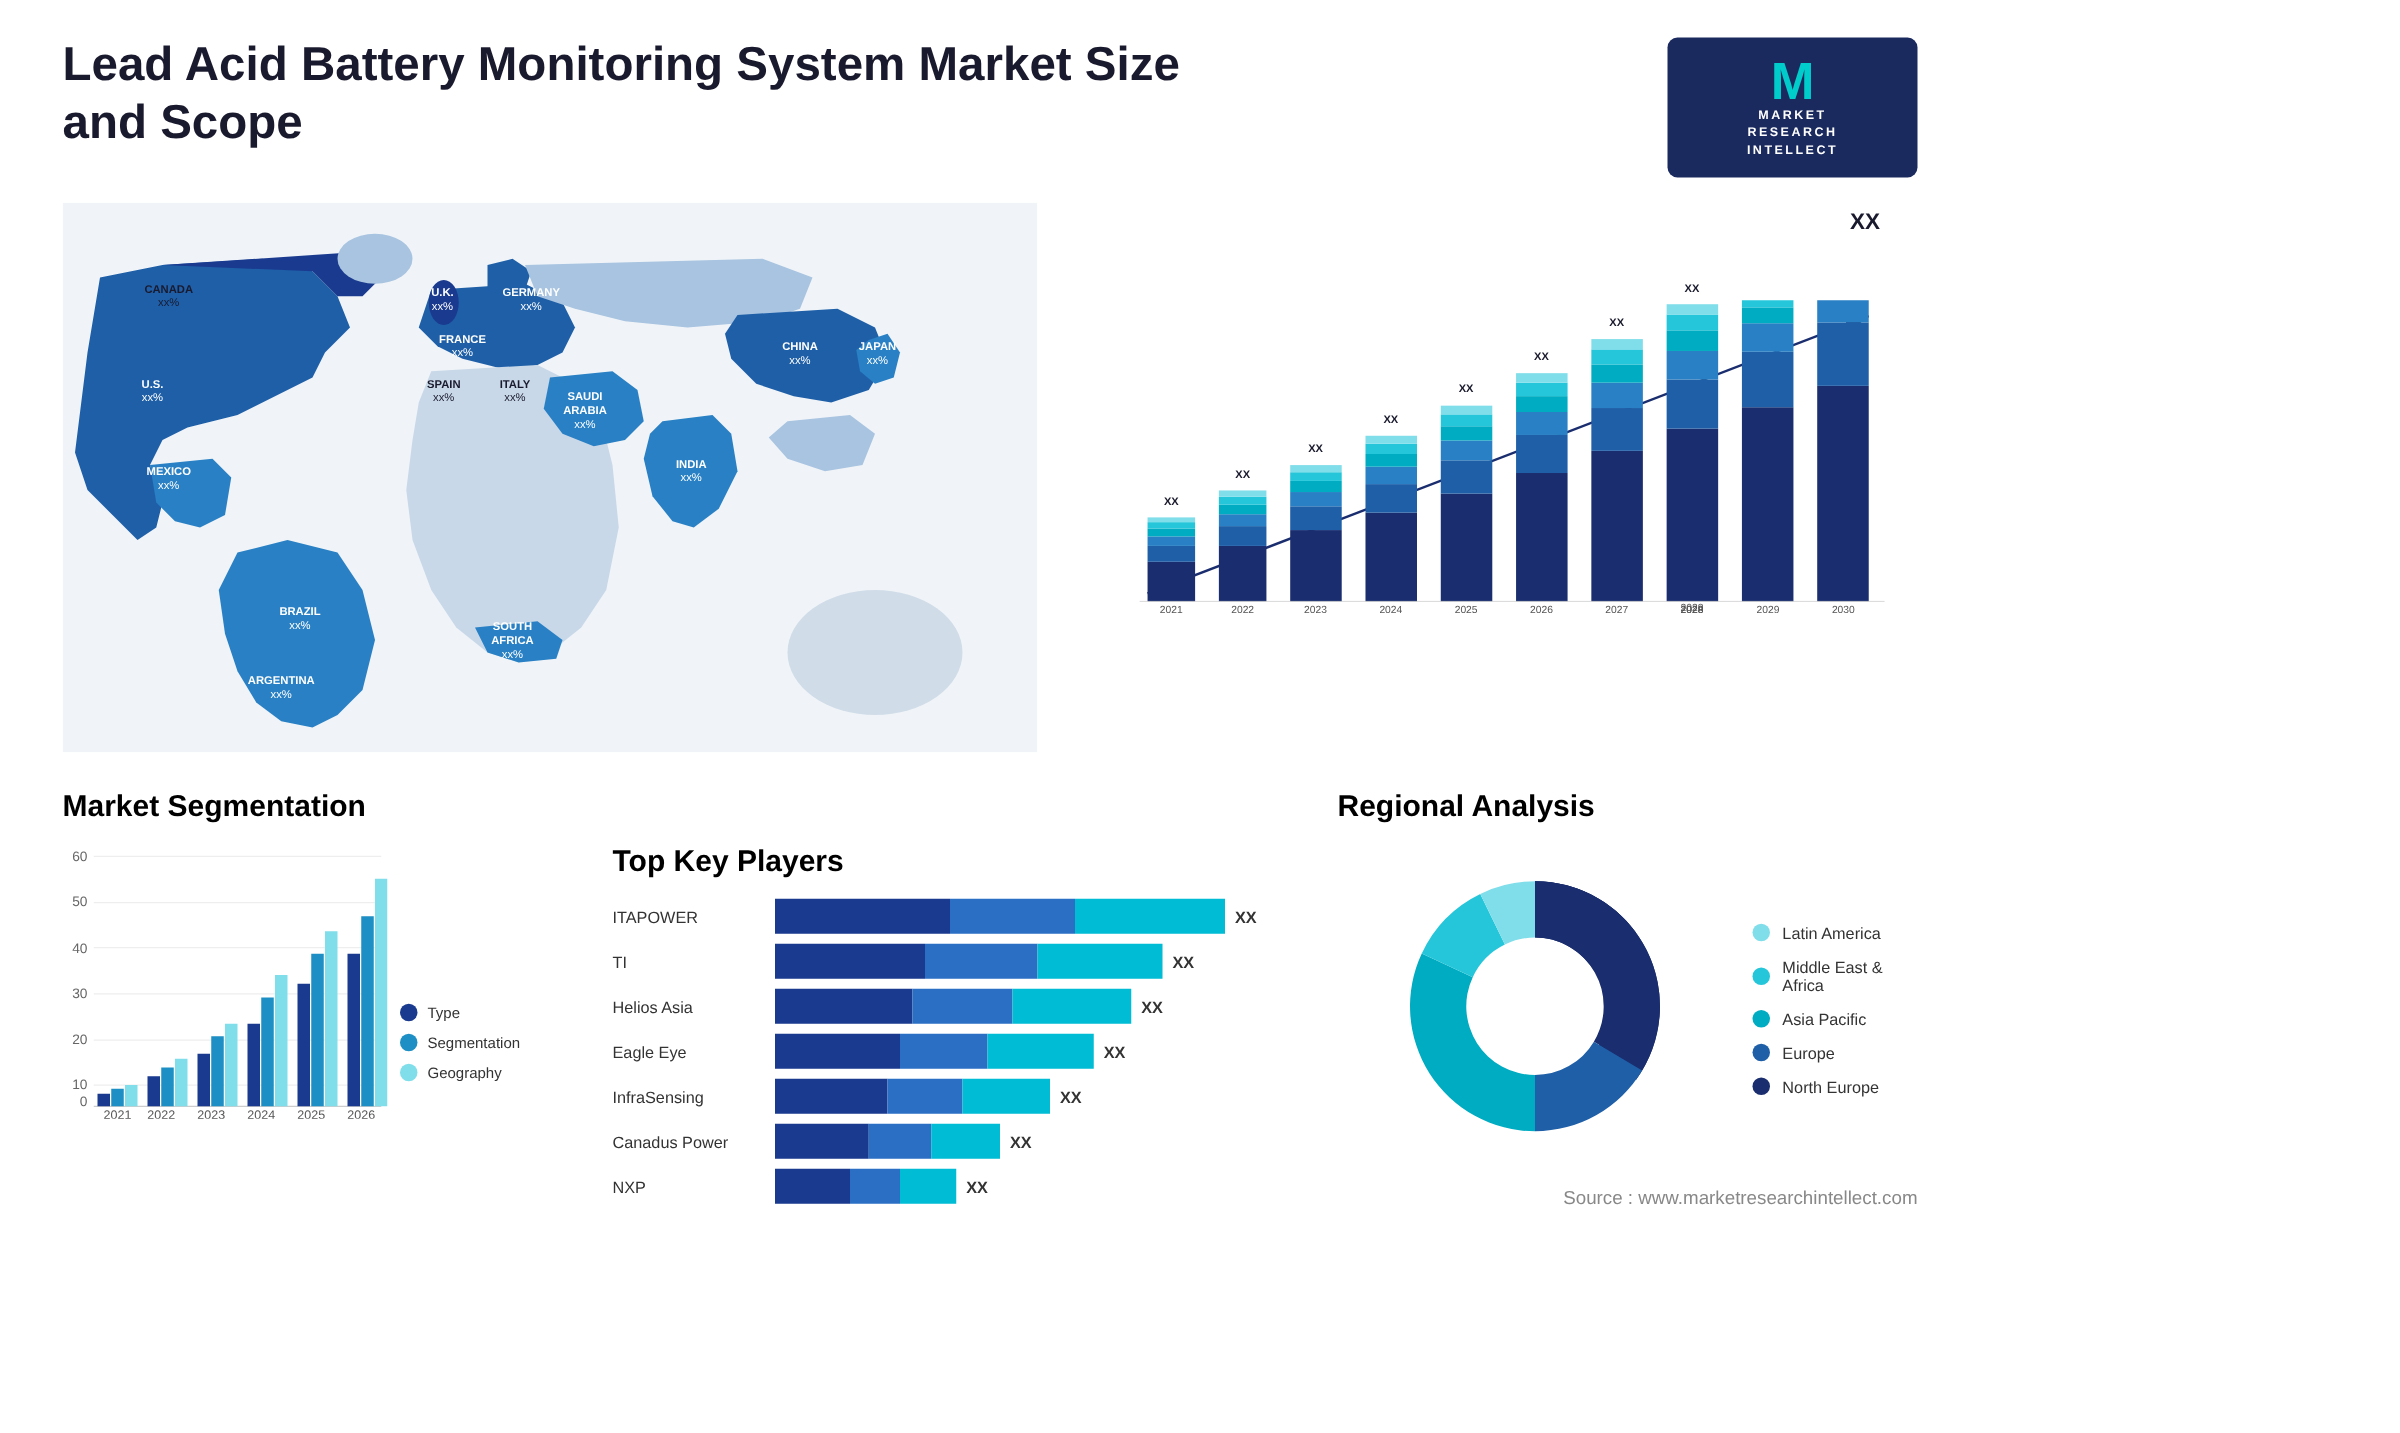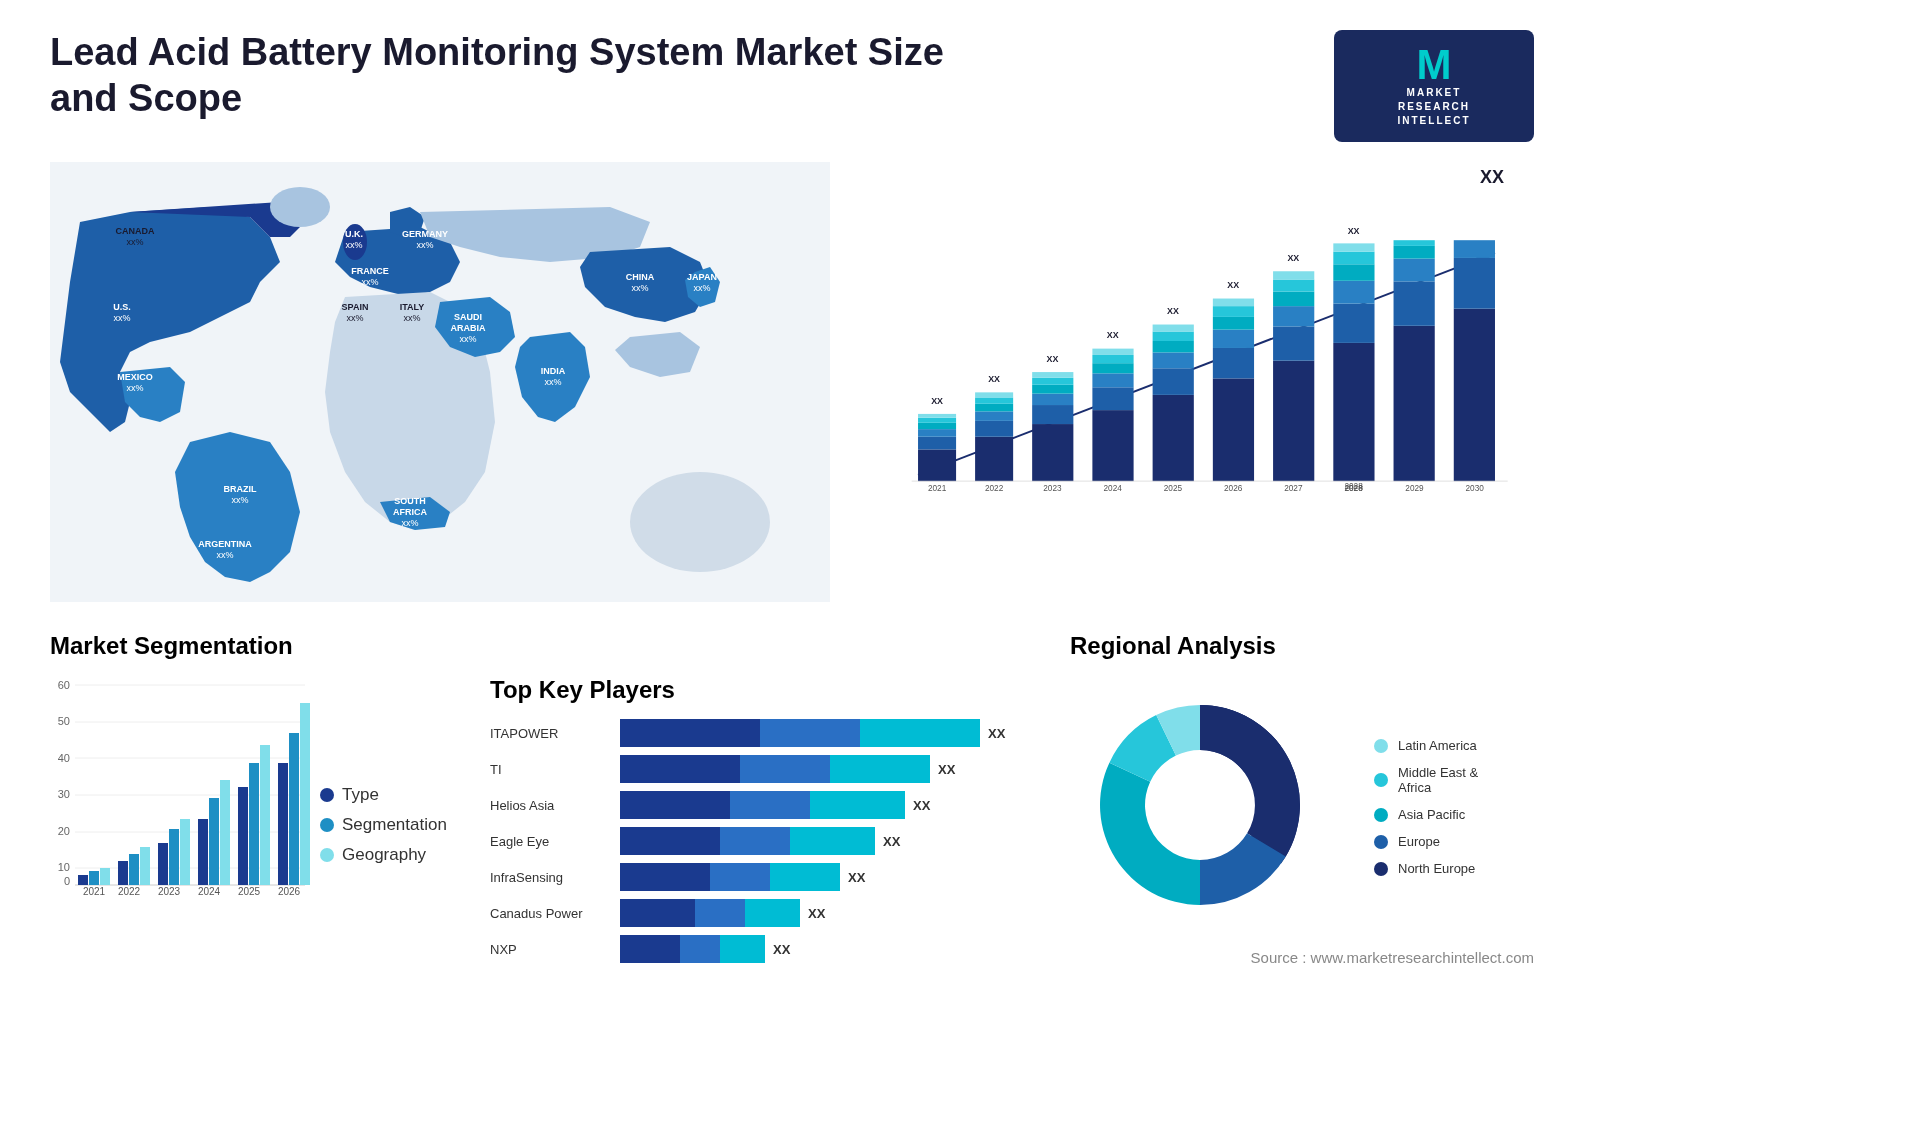--- a/index.html
+++ b/index.html
@@ -103,21 +103,21 @@
     .seg-legend {
       display: flex;
       flex-direction: column;
       gap: 10px;
       padding-bottom: 30px;
     }
     .legend-item {
       display: flex;
       align-items: center;
       gap: 8px;
-      font-size: 17px;
+      font-size: 12px;
       color: #333;
     }
     .legend-dot {
       width: 14px;
       height: 14px;
       border-radius: 50%;
       flex-shrink: 0;
     }
 
     
@@ -167,20 +167,21 @@
     }
 
     
     .regional-section {
       flex: 1;
     }
     .regional-content {
       display: flex;
       align-items: center;
       gap: 44px;
+      justify-content: center;
     }
     .donut-container {
       flex-shrink: 0;
     }
     .regional-legend {
       display: flex;
       flex-direction: column;
       gap: 12px;
     }
     .regional-legend-item {

